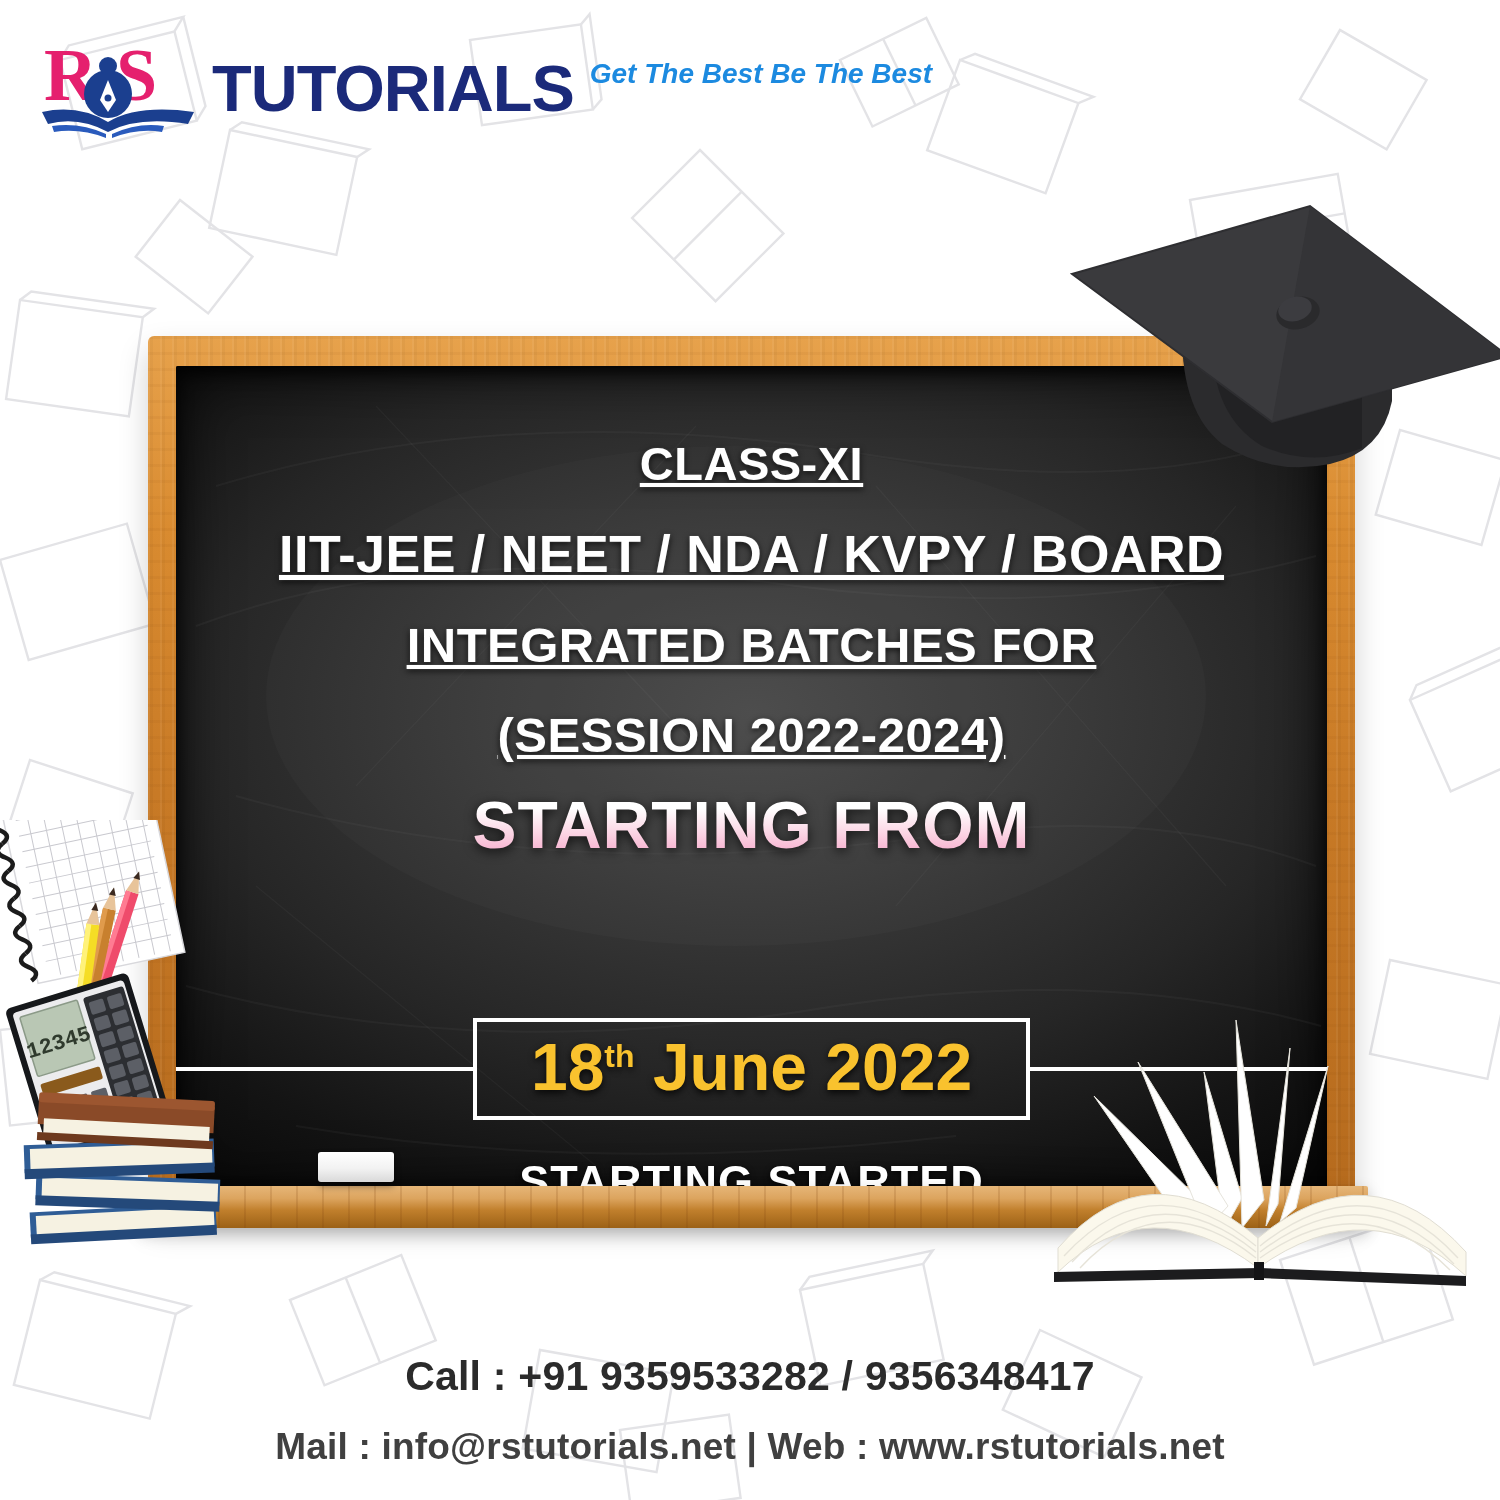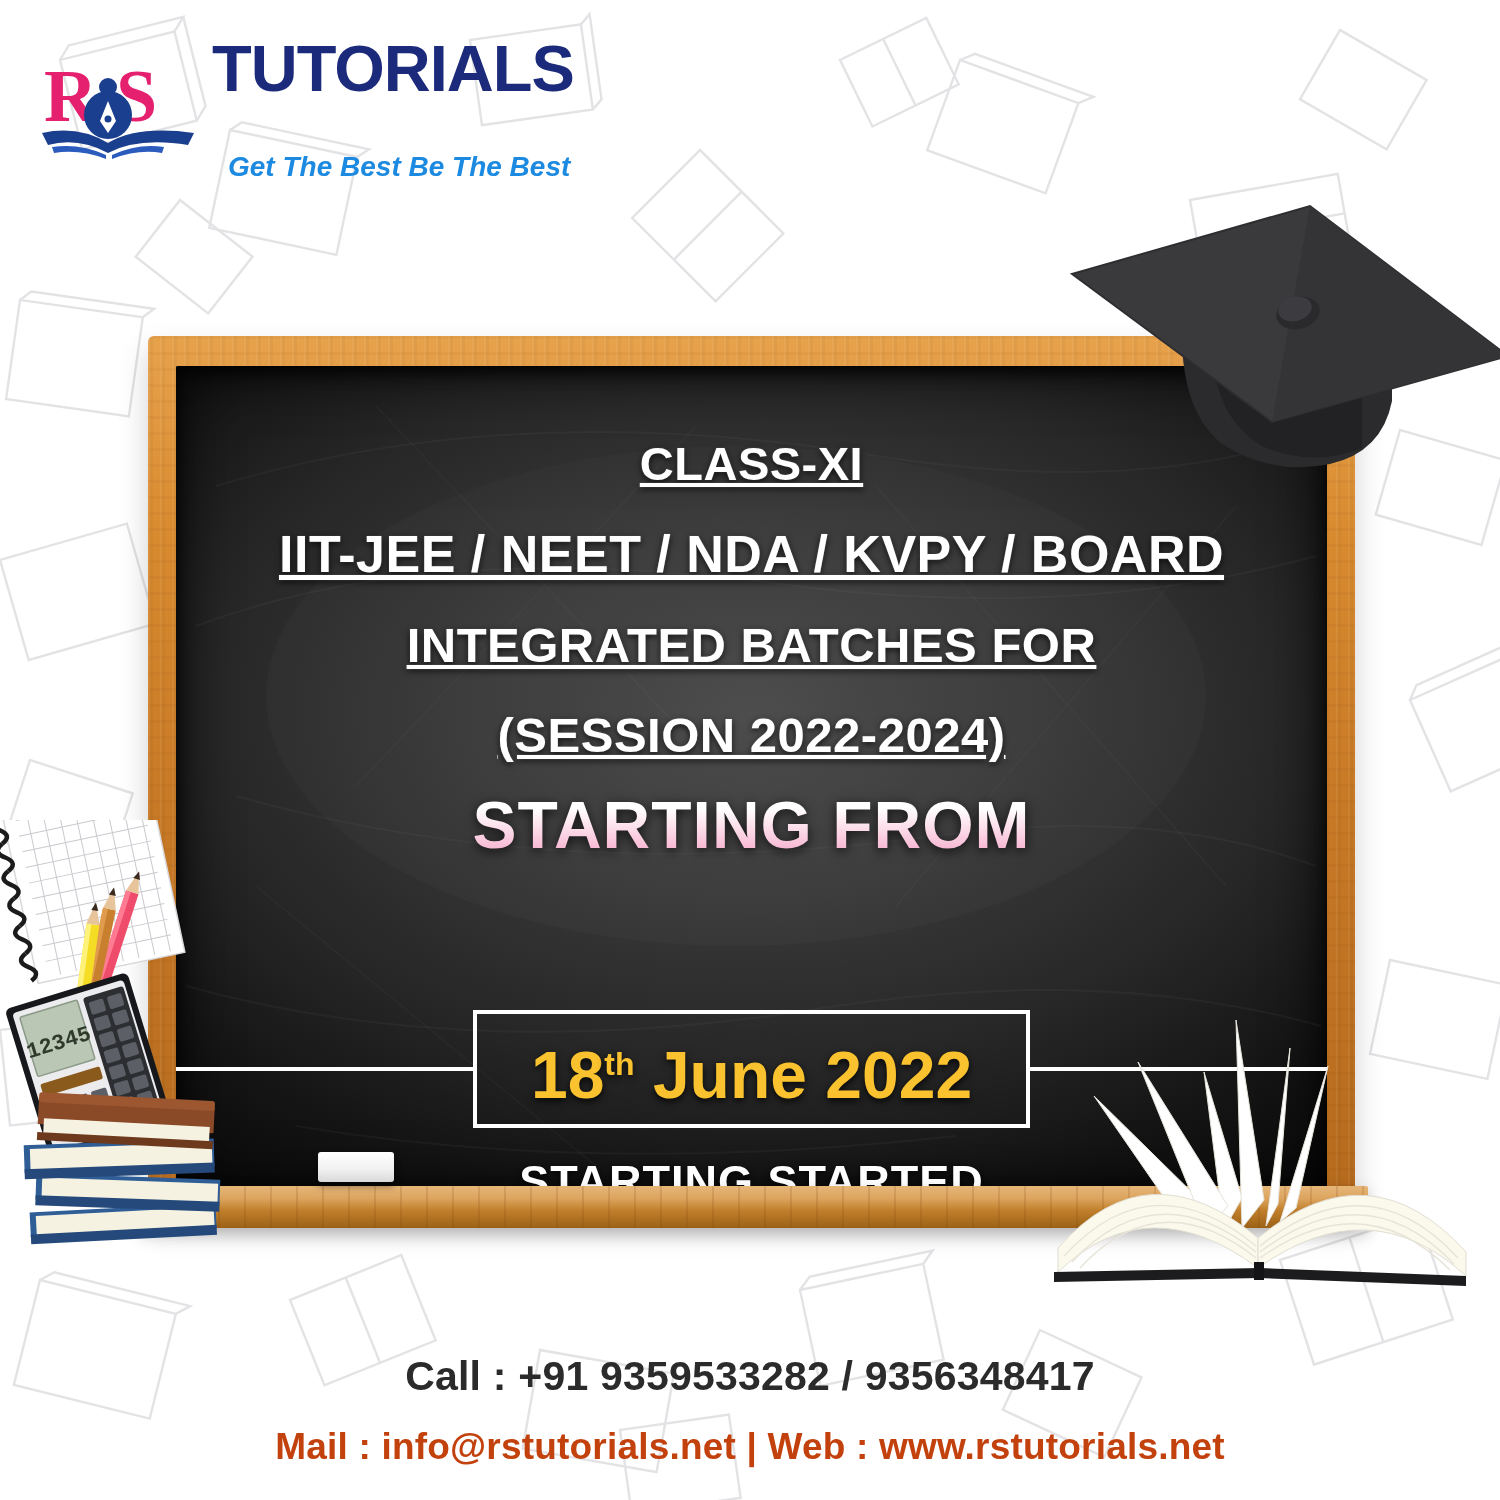--- a/index.html
+++ b/index.html
@@ -11,21 +11,21 @@
     overflow:hidden;
   }
 
   
   #bg-pattern { position:absolute; inset:0; z-index:0; }
 
   
   .header { position:absolute; left:0; top:0; width:100%; height:180px; z-index:5; }
   .logo-wrap { position:absolute; left:38px; top:30px; display:flex; align-items:center; gap:14px; }
   .logo-mark { width:160px; height:110px; position:relative; }
-  .logo-text { display:flex; flex-direction:column; line-height:1; padding-top:6px;gap:48px; }
+  .logo-text { display:flex; flex-direction:row; line-height:1; padding-top:6px; }
   .logo-title {
     font-size:65px; font-weight:bold; color:#1b2a7a;
     letter-spacing:-1px; font-family:"Liberation Sans", sans-serif;
   }
   .logo-tag {
     font-size:28px; font-weight:bold; font-style:italic; color:#1c8ae0;
     letter-spacing:0px; margin-top:4px; padding-left:16px;
   }
 
   
@@ -97,21 +97,21 @@
     margin-bottom:10px;
   }
 
   
   .date-row {
     position:absolute; left:0; right:0; top:648px; height:110px; z-index:5;
     display:flex; align-items:center; justify-content:center;
   }
   .rule { flex:1 1 auto; height:4px; background:#ffffff; }
   .date-box {
-    border:4px solid #ffffff; padding:28px 54px 16px 54px;
+    border:4px solid #ffffff; padding:12px 54px 16px 54px;
     margin:0; flex:0 0 auto; background:transparent;
   }
   .date-text {
     font-size:66px; font-weight:bold; color:#f9c22e; white-space:nowrap;
     text-shadow:0 3px 7px rgba(0,0,0,.8); line-height:1;
   }
   .date-text sup { font-size:32px; vertical-align:super; }
 
   .admission {
     position:absolute; left:0; right:0; top:790px; text-align:center; z-index:4;
@@ -127,21 +127,21 @@
 
   
   .open-book { position:absolute; left:1028px; top:1000px; width:480px; height:300px; z-index:9; }
 
   
   .footer { position:absolute; left:0; right:0; bottom:32px; text-align:center; z-index:6; }
   .foot-call {
     font-size:41px; font-weight:bold; color:#2b2b2b; margin-bottom:26px;
     letter-spacing:.2px;
   }
-  .foot-mail { font-size:37px; font-weight:bold; color:#c2410c; letter-spacing:.2px;margin-top:8px; }
+  .foot-mail { font-size:37px; font-weight:bold; color:#404040; letter-spacing:.2px;margin-top:8px; }
 </style>
 </head>
 <body>
 
 <svg id="bg-pattern" viewBox="0 0 1500 1500" preserveAspectRatio="none">
   <rect width="1500" height="1500" fill="#ffffff"></rect>
   <g stroke="#e3e3e6" stroke-width="2.4" fill="none">
     <g transform="translate(60,60) rotate(-14)">
         <rect x="0" y="0" width="118" height="92"></rect>
         <path d="M0 0 L12 -12 L130 -12 L118 0"></path>

